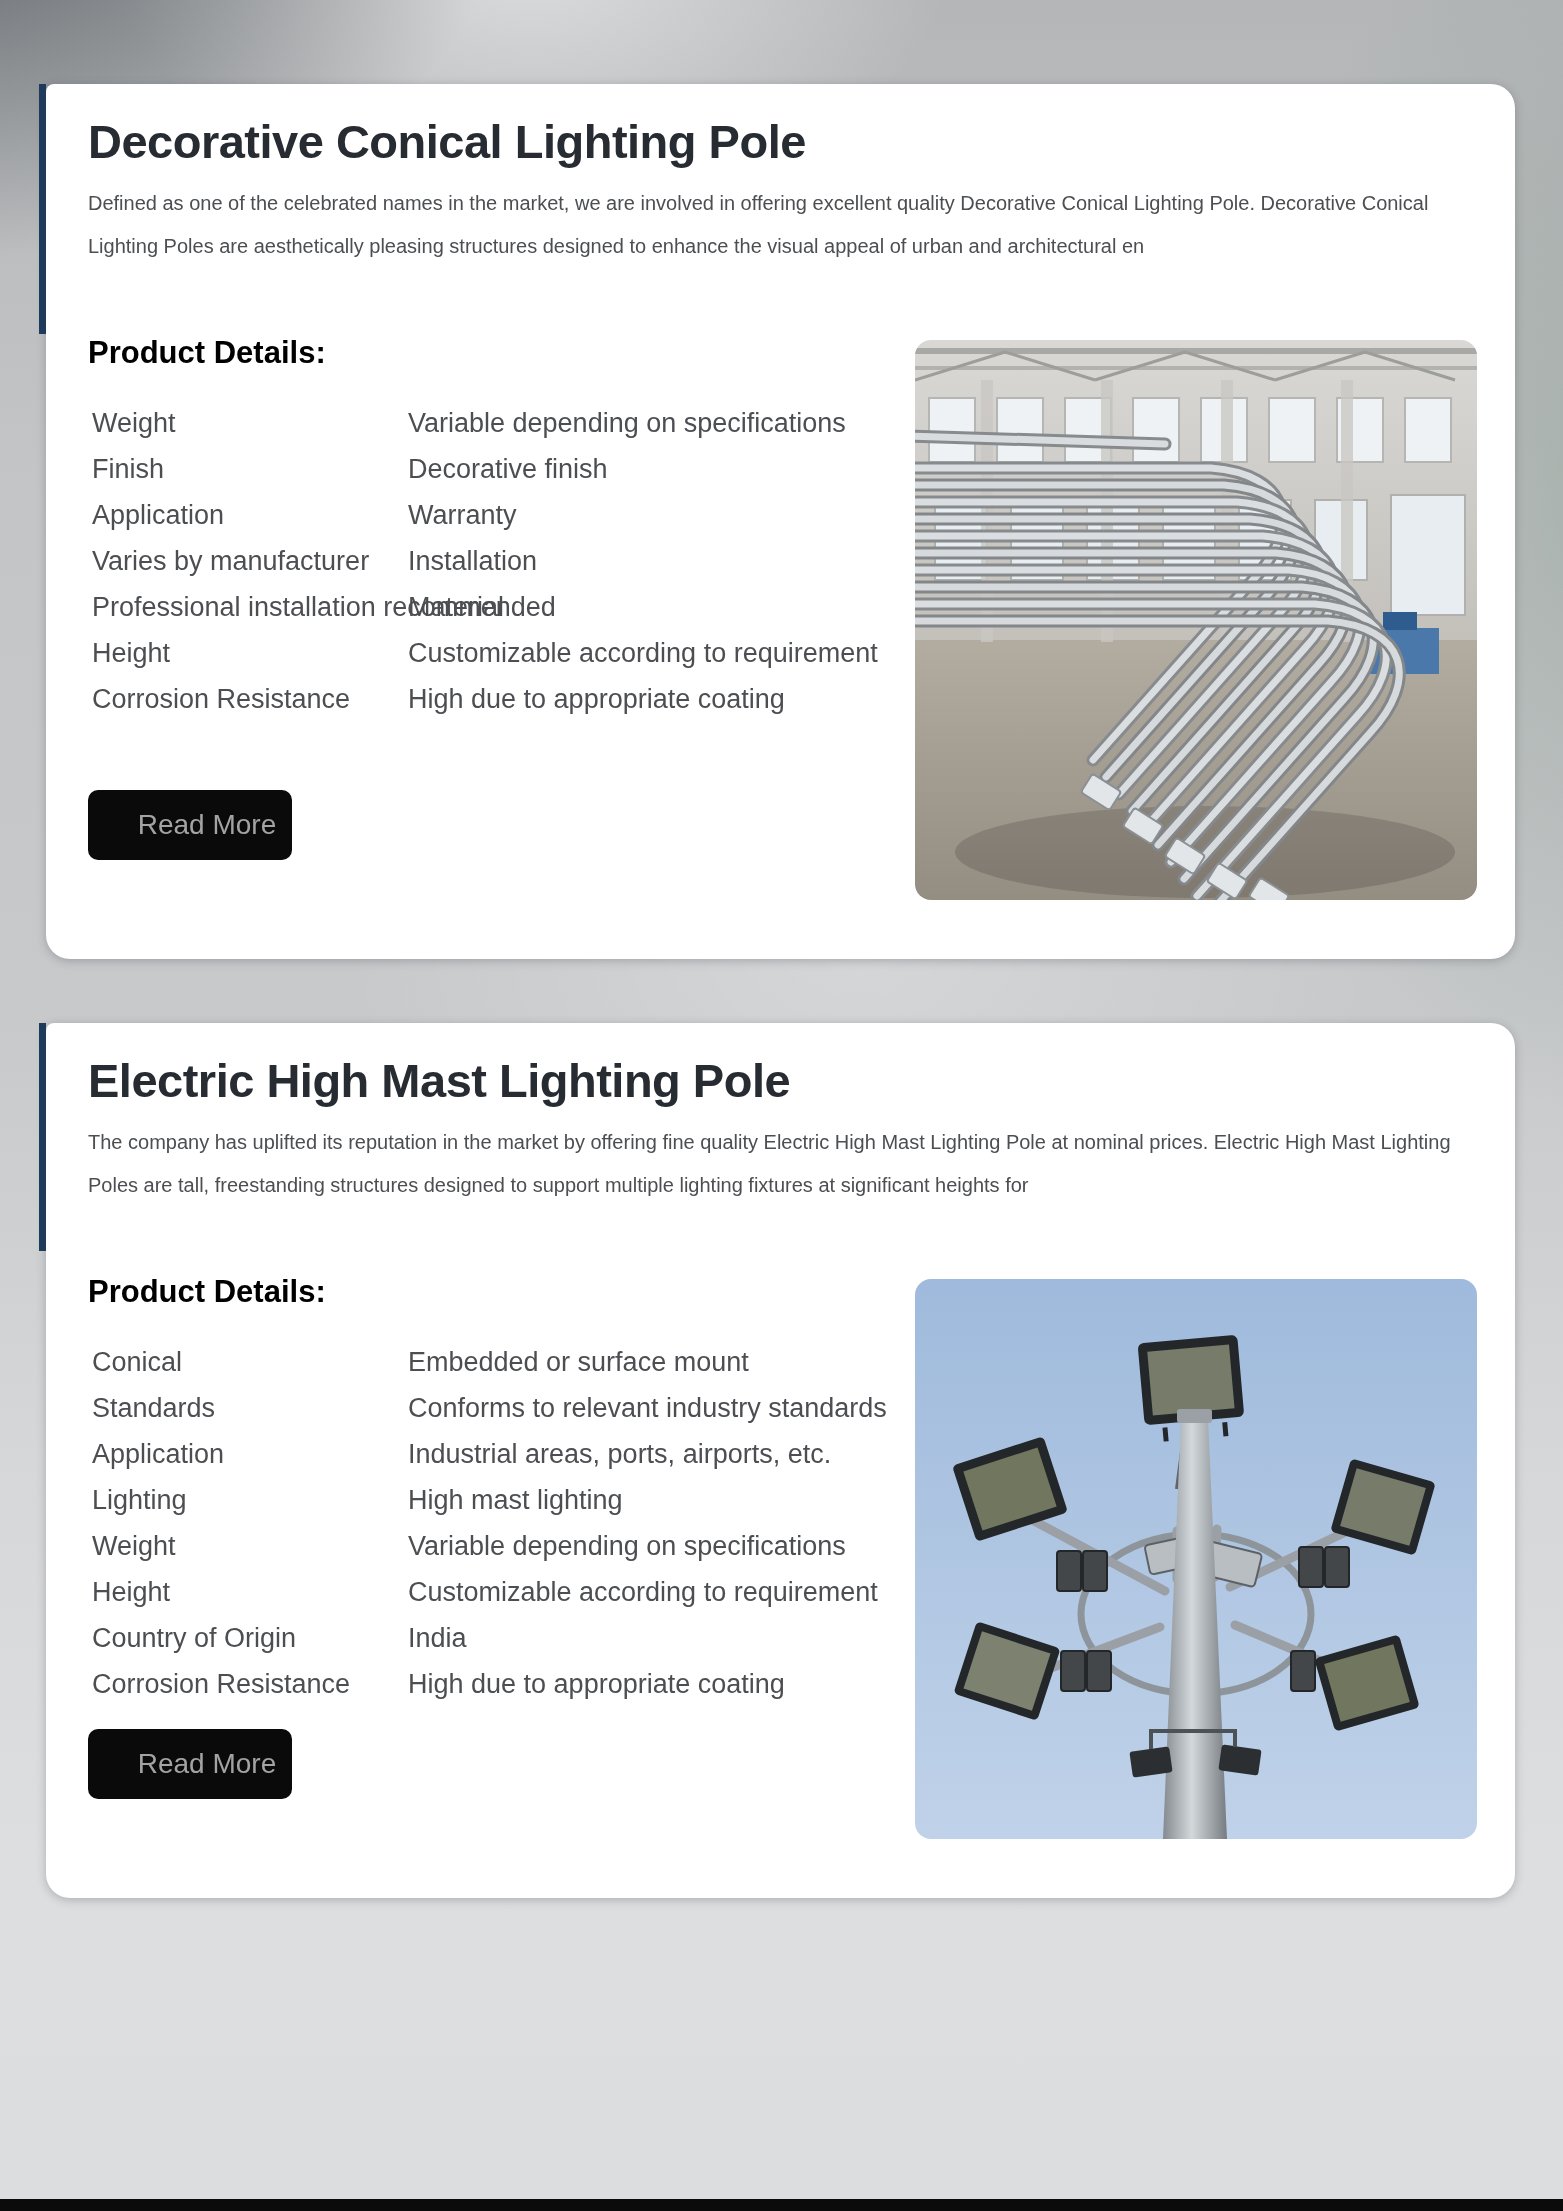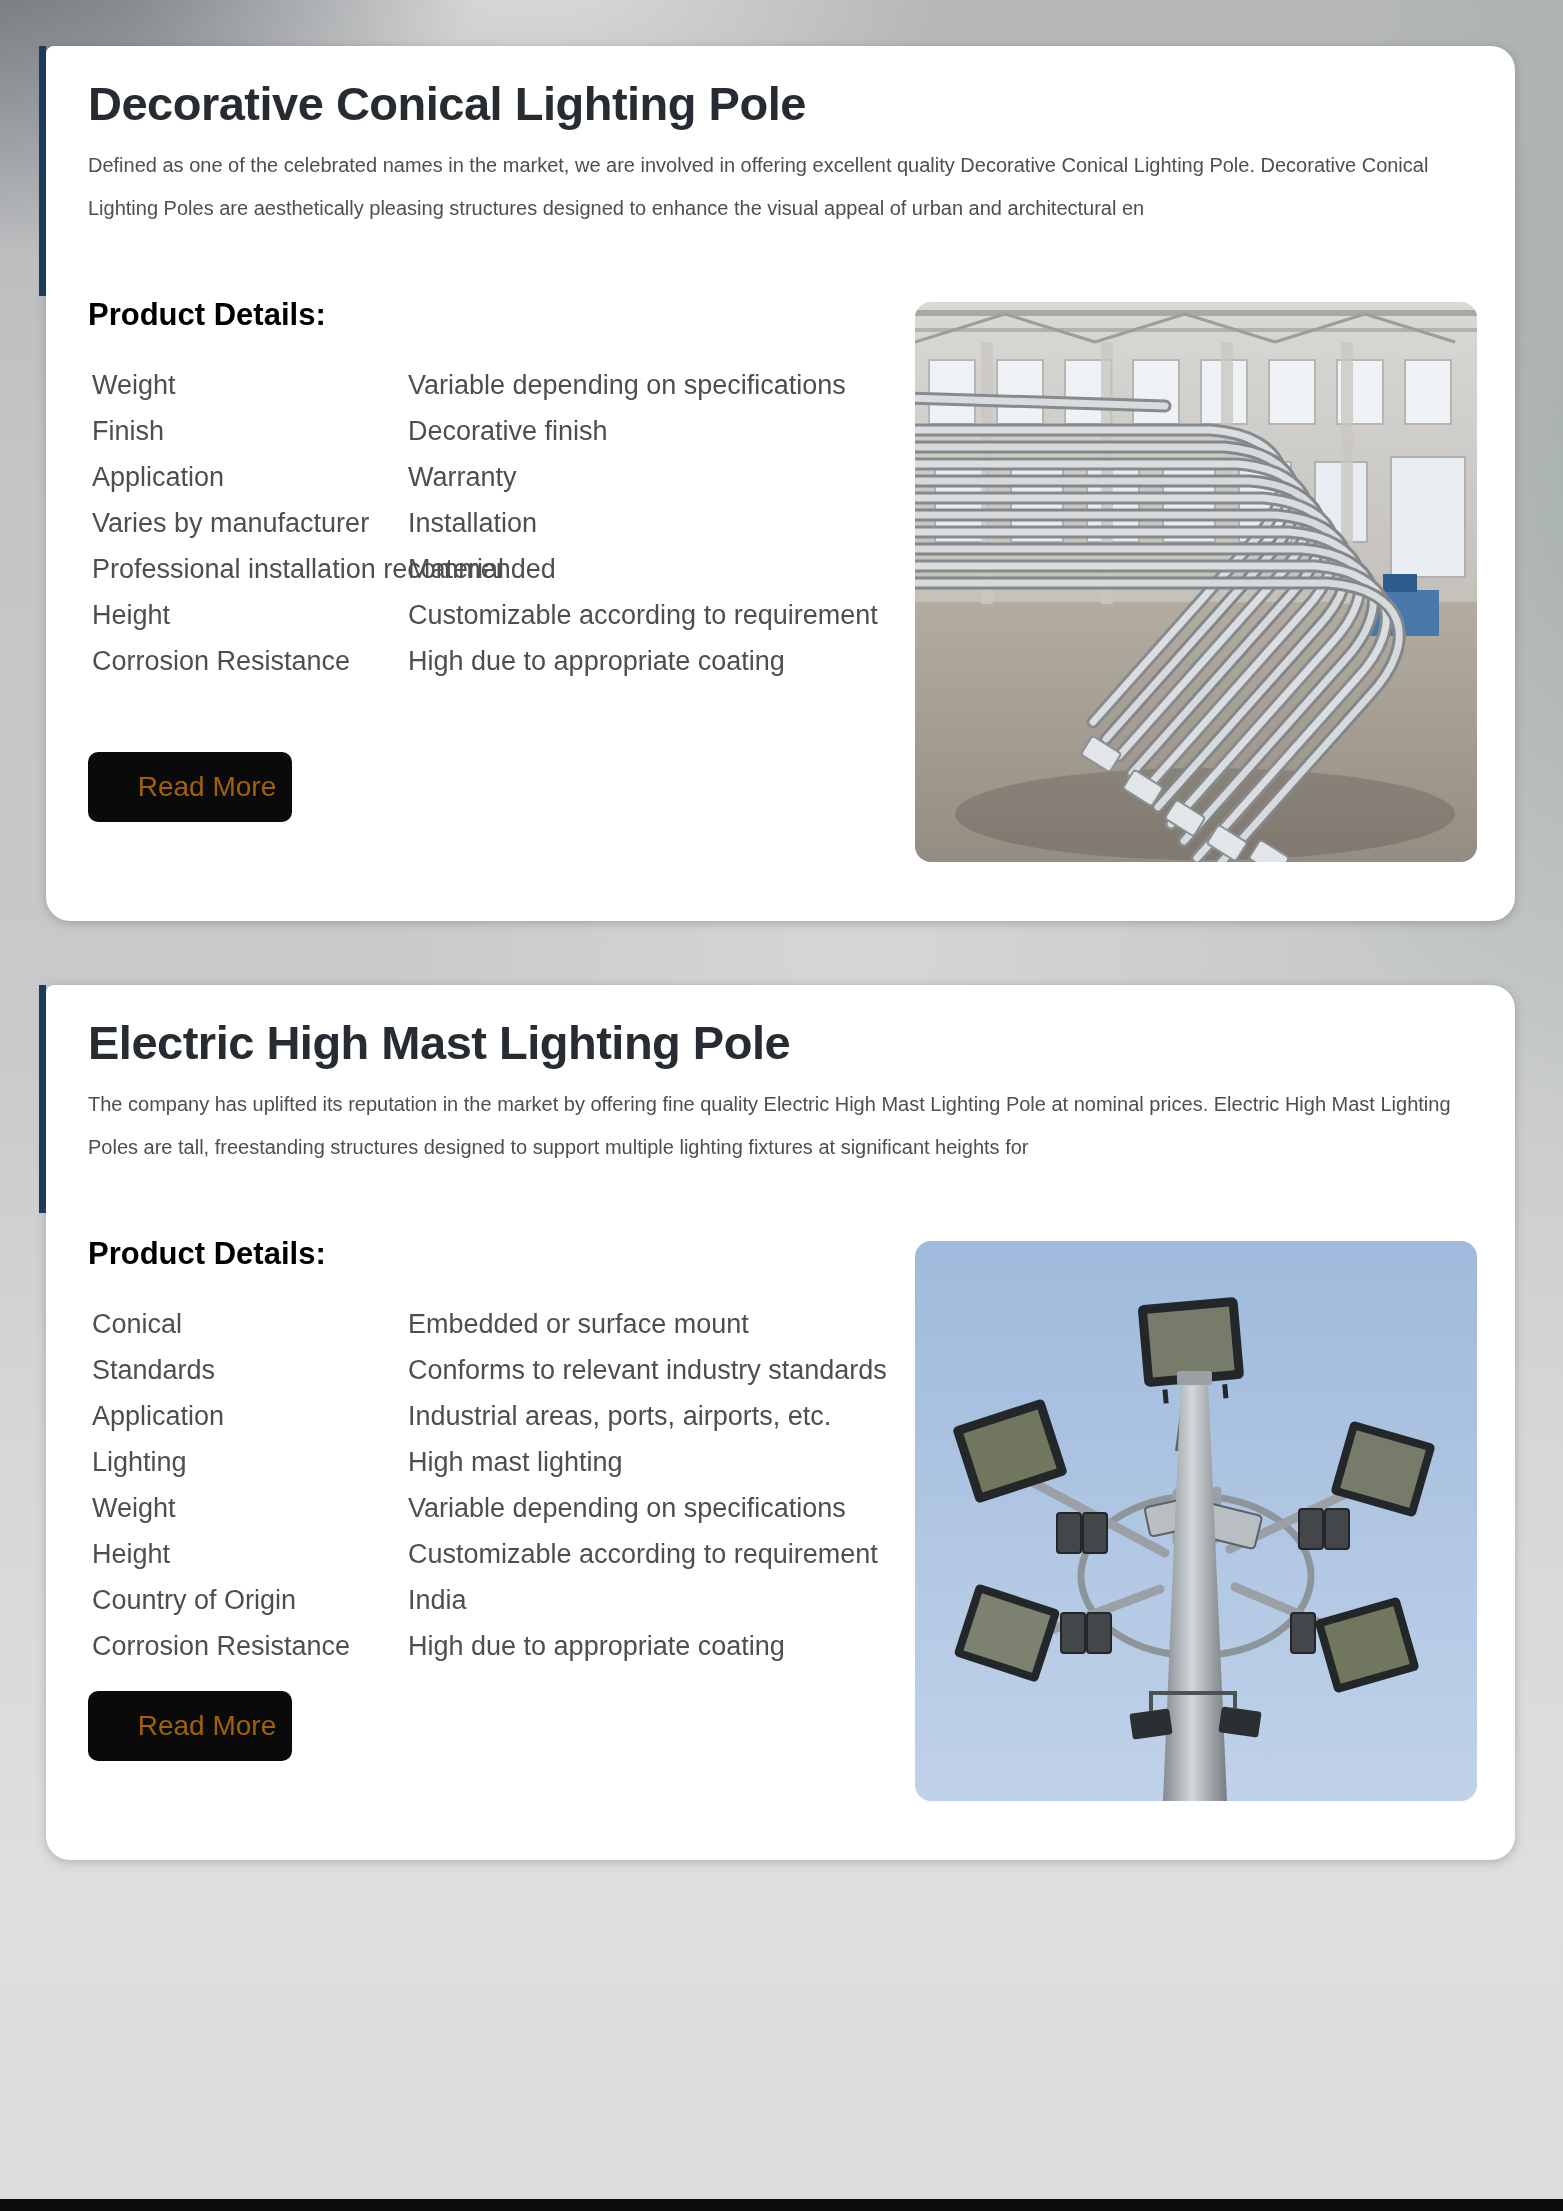--- a/index.html
+++ b/index.html
@@ -14,20 +14,21 @@
       radial-gradient(ellipse 900px 560px at -4% -4%, rgba(38,44,50,0.55), rgba(38,44,50,0) 62%),
       radial-gradient(ellipse 700px 420px at 34% -2%, rgba(255,255,255,0.55), rgba(255,255,255,0) 60%),
       radial-gradient(ellipse 520px 900px at 103% 22%, rgba(118,140,124,0.35), rgba(118,140,124,0) 70%),
       radial-gradient(ellipse 800px 500px at 55% 43%, rgba(255,255,255,0.25), rgba(255,255,255,0) 65%),
       linear-gradient(to bottom,#b4b6b8 0%,#c3c5c7 22%,#c7c9cb 46%,#d6d7d9 66%,#dddedf 84%,#dcddde 100%);
   }
   .card{
     position:absolute;left:46px;width:1469px;height:875px;
     background:#ffffff;border-radius:8px 24px 24px 24px;
     box-shadow:0 2px 10px rgba(50,55,60,0.28);
+    margin-top:38px;
   }
   .card-1{top:46px;}
   .card-2{top:985px;}
   .accent{position:absolute;left:-7px;top:0;width:7px;background:#1e3b5b;}
   .card-1 .accent{height:250px;}
   .card-2 .accent{height:228px;}
   .title{
     position:absolute;left:42px;top:30px;margin:0;
     font-size:47px;font-weight:700;letter-spacing:-0.5px;color:#272b32;
   }
@@ -40,21 +41,21 @@
     font-size:31px;font-weight:700;color:#000000;
   }
   .details{
     position:absolute;left:46px;top:316px;
     display:grid;grid-template-columns:316px auto;grid-auto-rows:46px;
     align-items:center;font-size:27px;color:#4c4e51;
   }
   .details .val{white-space:nowrap;}
   .read-more{
     position:absolute;left:42px;top:706px;width:204px;height:70px;
-    background:#0a0a0a;color:#a16207;font-size:28px;
+    background:#0a0a0a;color:#a3a3a3;font-size:28px;
     border:none;border-radius:10px;font-family:inherit;cursor:pointer;padding-left:40px;
   }
   .product-image{
     position:absolute;top:256px;right:38px;width:562px;height:560px;
     border-radius:16px;overflow:hidden;
   }
   .product-image svg{display:block;}
   .bottom-bar{position:absolute;left:0;bottom:0;width:1563px;height:12px;background:#0b0b0b;}
 </style>
 </head>

